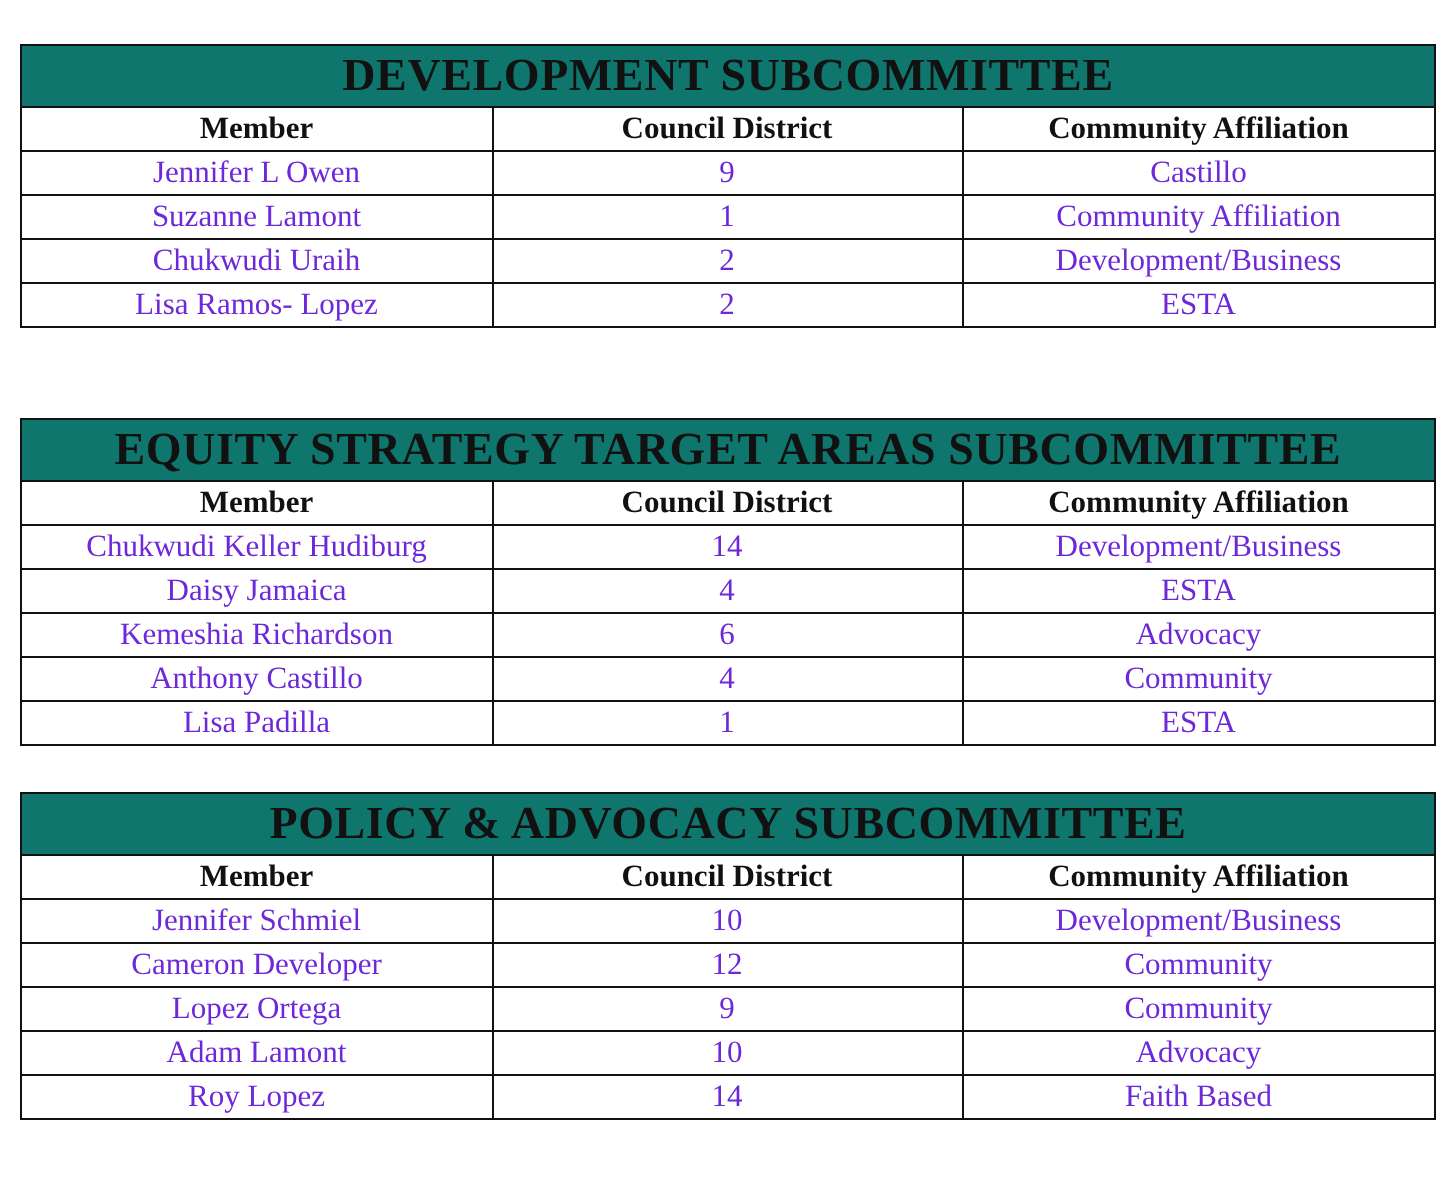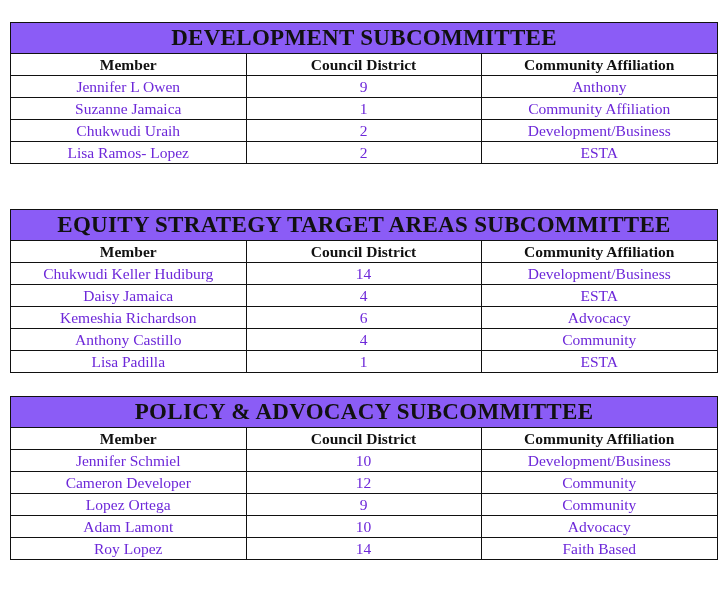--- a/index.html
+++ b/index.html
@@ -22,21 +22,21 @@
       border-left: 1.5px solid #111;
       border-right: 1.5px solid #111;
       box-sizing: border-box;
     }
     .committee.c1 { top: 22px; }
     .committee.c2 { top: 209px; }
     .committee.c3 { top: 396px; }
 
     .committee-title {
       height: 31px;
-      background: #8b5cf6;
+      background: #0f766e;
       border-top: 1.5px solid #111;
       box-sizing: border-box;
       text-align: center;
       font-weight: bold;
       font-size: 23px;
       line-height: 30px;
       letter-spacing: 0.3px;
       color: #111;
       white-space: nowrap;
     }
@@ -91,24 +91,24 @@
       <tr>
         <th>Member</th>
         <th>Council District</th>
         <th>Community Affiliation</th>
       </tr>
     </thead>
     <tbody>
       <tr>
         <td>Jennifer L Owen</td>
         <td>9</td>
-        <td>Anthony</td>
-      </tr>
-      <tr>
-        <td>Suzanne Jamaica</td>
+        <td>Castillo</td>
+      </tr>
+      <tr>
+        <td>Suzanne Lamont</td>
         <td>1</td>
         <td>Community Affiliation</td>
       </tr>
       <tr>
         <td>Chukwudi Uraih</td>
         <td>2</td>
         <td>Development/Business</td>
       </tr>
       <tr>
         <td>Lisa Ramos- Lopez</td>

